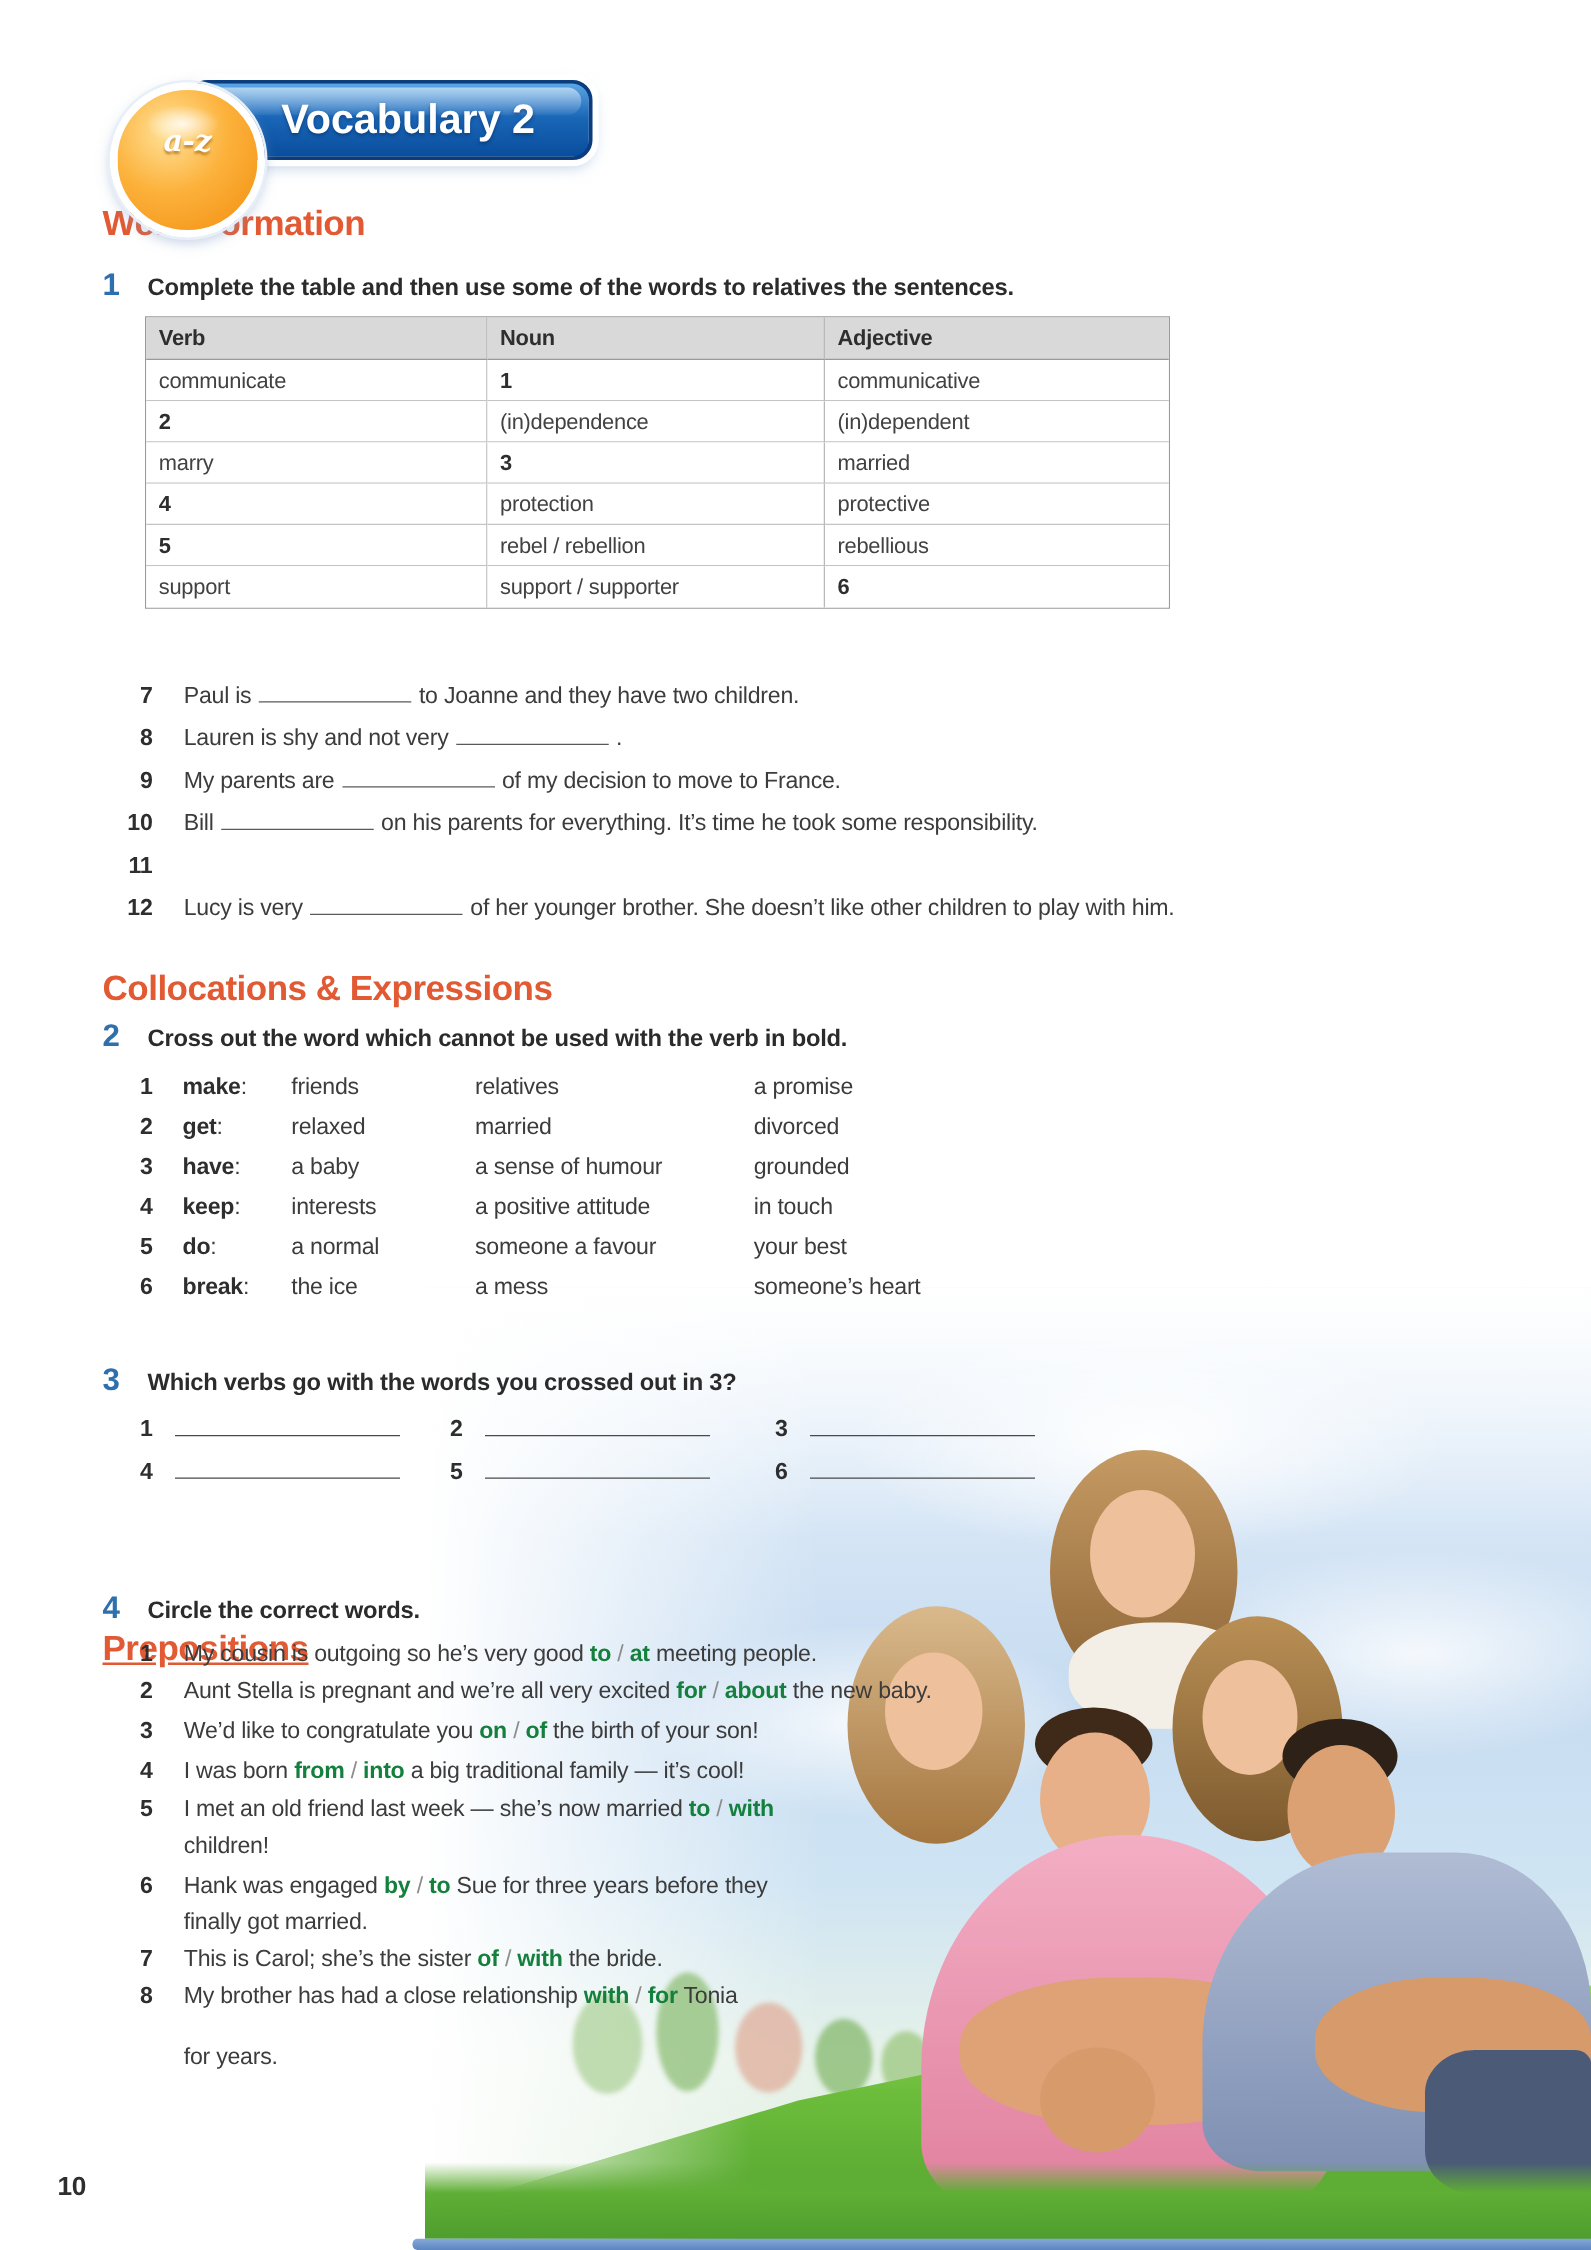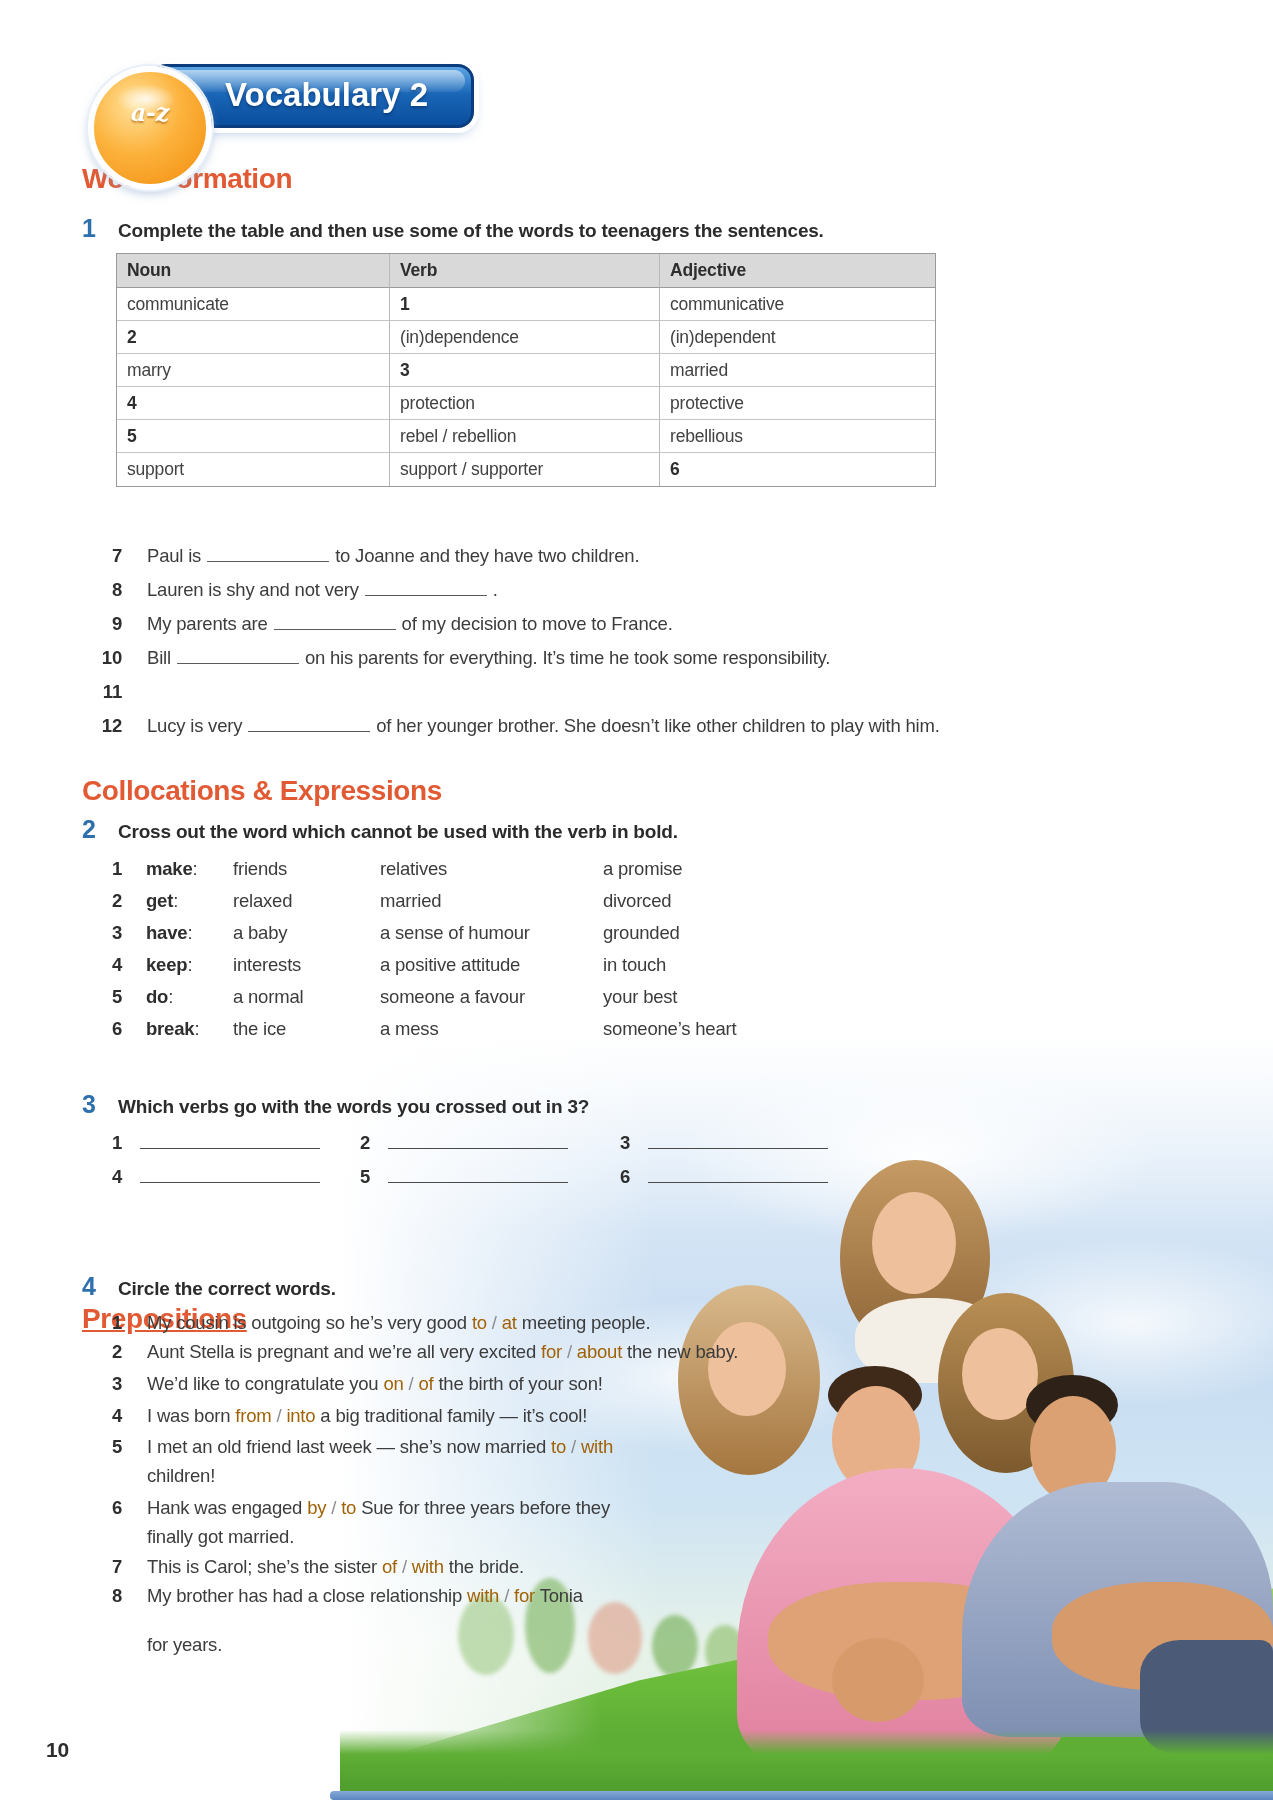--- a/index.html
+++ b/index.html
@@ -50,21 +50,21 @@
   .c-num{text-align:right;font-weight:700;color:#2e2e2e;}
   .c-verb{padding-left:24px;}
   .c-verb b{font-weight:700;color:#2e2e2e;}
 
   
   .b-item{position:absolute;display:flex;align-items:baseline;font-size:18.5px;}
   .b-num{font-weight:700;color:#2e2e2e;}
   .blank3{display:inline-block;width:180px;height:13px;border-bottom:1.6px solid #4a4a4a;margin-left:18px;}
 
   
-  .prep{color:#a16207;font-weight:400;}
+  .prep{color:#15803d;font-weight:700;}
   .sl{color:#8c8c8c;}
 
   .page-num{position:absolute;left:46px;top:1738px;font-size:21px;font-weight:700;color:#2e2e2e;}
 
   
   .photo{position:absolute;left:340px;top:1030px;width:933px;height:770px;z-index:0;}
   .sky{position:absolute;inset:0;
        background:
          radial-gradient(ellipse 340px 130px at 62% 16%,rgba(255,255,255,.95),rgba(255,255,255,0) 70%),
          radial-gradient(ellipse 300px 120px at 85% 38%,rgba(255,255,255,.8),rgba(255,255,255,0) 70%),
@@ -129,26 +129,26 @@
       <div class="banner-title">Vocabulary 2</div>
     </div>
     <div class="badge">
       <div class="badge-text">a-z</div>
     </div>
 
     <div class="section-heading" style="top:163px;">Word Formation</div>
 
     <div class="ex-head" style="top:214px;">
       <span class="ex-num">1</span>
-      <span class="ex-instr">Complete the table and then use some of the words to teenagers the sentences.</span>
+      <span class="ex-instr">Complete the table and then use some of the words to relatives the sentences.</span>
     </div>
 
     <div class="wf-table">
+      <div class="t-cell t-head">Verb</div>
       <div class="t-cell t-head">Noun</div>
-      <div class="t-cell t-head">Verb</div>
       <div class="t-cell t-head">Adjective</div>
 
       <div class="t-cell">communicate</div>
       <div class="t-cell tnum">1</div>
       <div class="t-cell">communicative</div>
 
       <div class="t-cell tnum">2</div>
       <div class="t-cell">(in)dependence</div>
       <div class="t-cell">(in)dependent</div>
 

